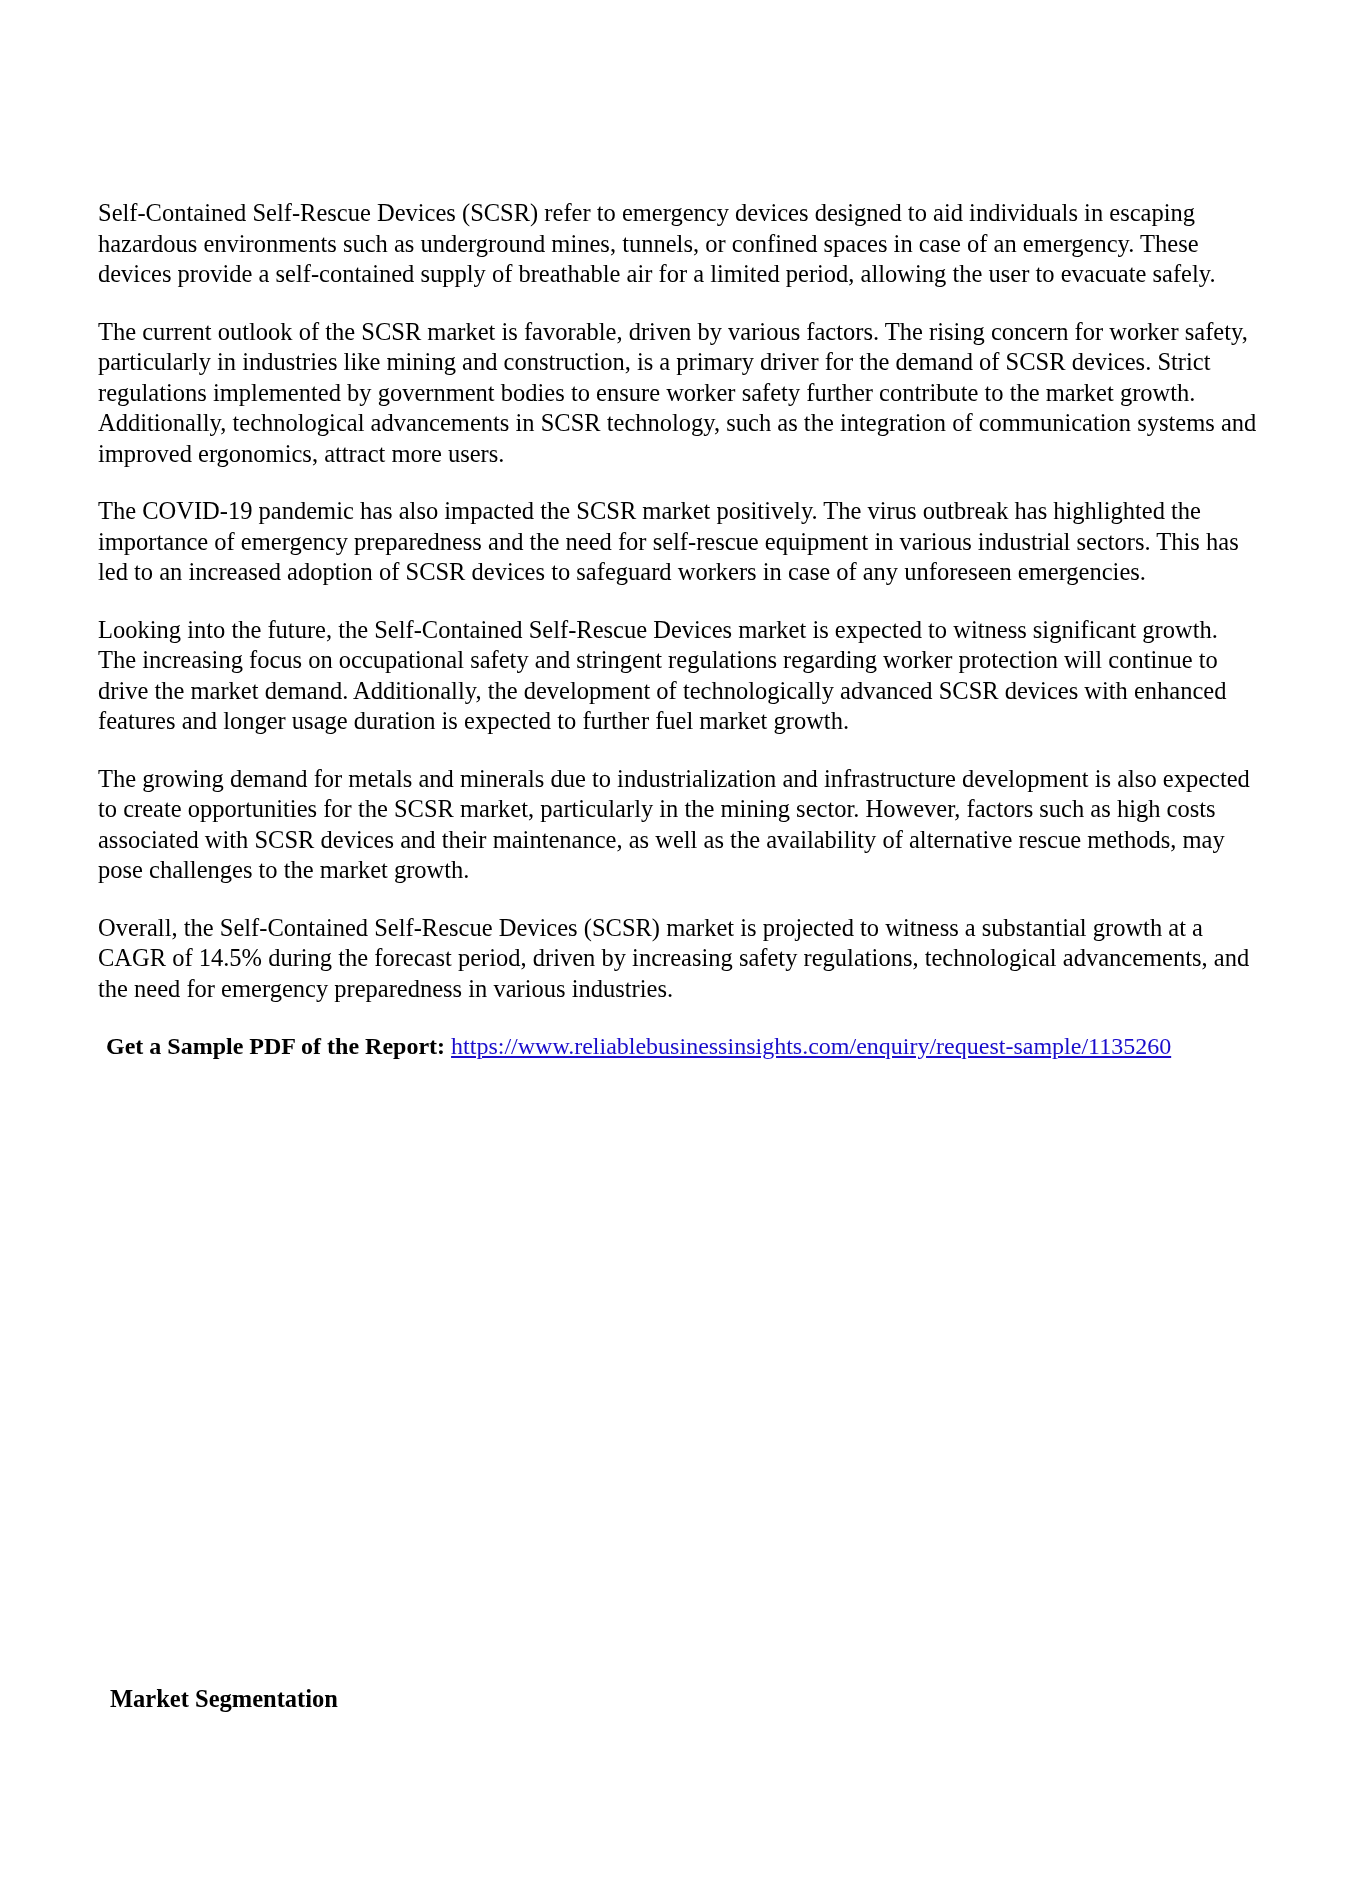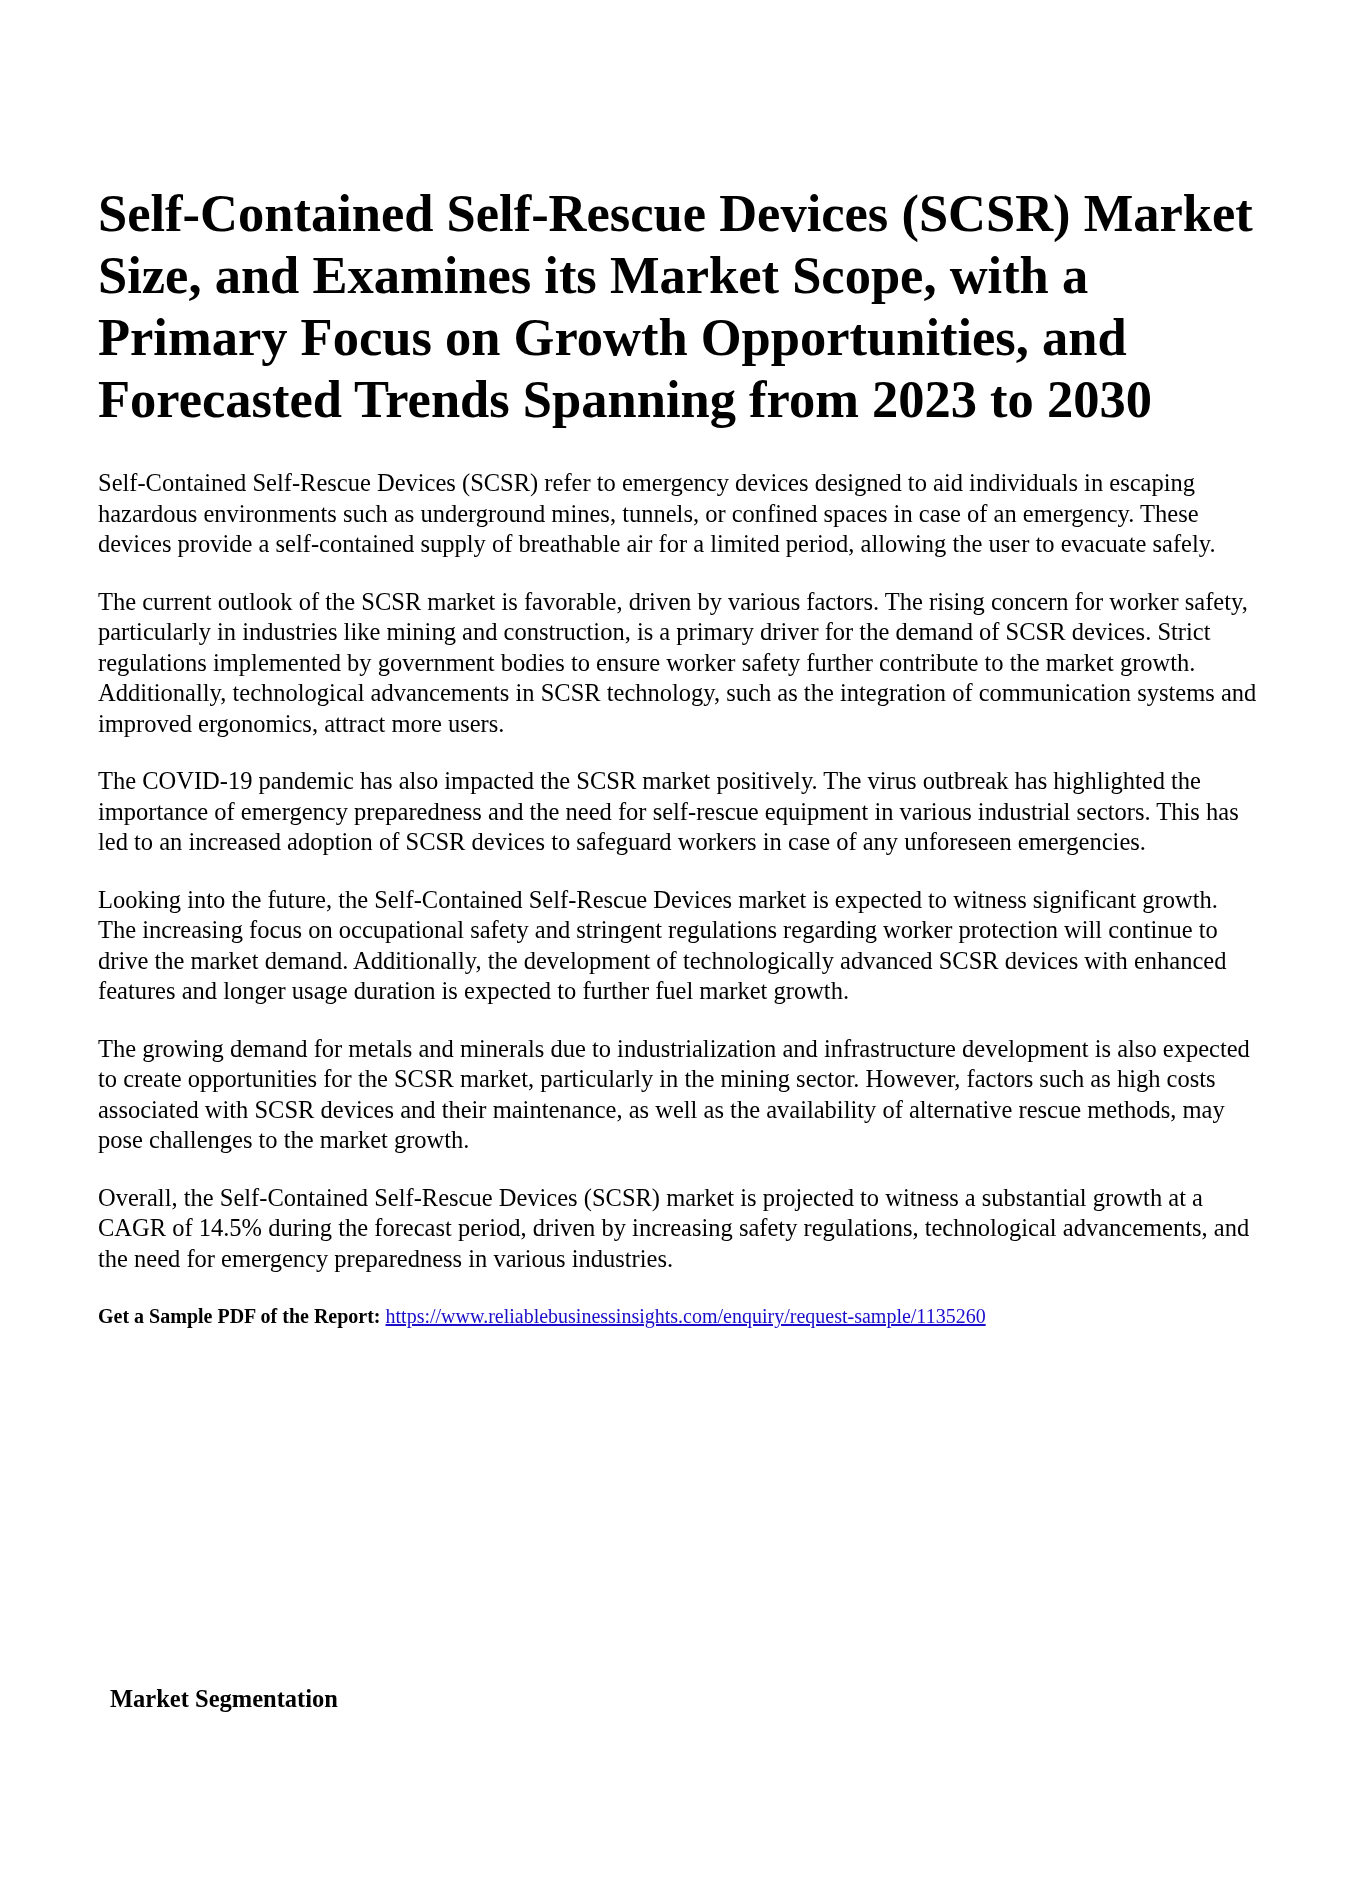--- a/index.html
+++ b/index.html
@@ -37,23 +37,23 @@
       margin: 0 0 28px 0;
     }
     .para {
       font-family: "Liberation Serif", serif;
       font-size: 24.5px;
       line-height: 30.5px;
       margin: 16px 0 27px 0;
     }
     .sample-line {
       font-family: "Liberation Serif", serif;
-      font-size: 20px;
+      font-size: 24px;
       line-height: 30.5px;
-      margin: 0;
+      margin: 8px;
     }
     .sample-label {
       font-weight: bold;
     }
     .sample-link {
       color: #1a0dcc;
       text-decoration: underline;
     }
     .segmentation-heading {
       font-family: "Liberation Serif", serif;
@@ -63,21 +63,20 @@
       margin: 12px;
       position: absolute;
       left: 98px;
       top: 1672px;
     }
   </style>
 </head>
 <body>
 
 <div class="page">
-  <h1 class="doc-title">Self-Contained Self-Rescue Devices (SCSR) Market Size, and Examines its Market Scope, with a Primary Focus on Growth Opportunities, and Forecasted Trends Spanning from 2023 to 2030</h1>
 
 
   <p class="para">Self-Contained Self-Rescue Devices (SCSR) refer to emergency devices designed to aid individuals in escaping hazardous environments such as underground mines, tunnels, or confined spaces in case of an emergency. These devices provide a self-contained supply of breathable air for a limited period, allowing the user to evacuate safely.</p>
 
   <p class="para">The current outlook of the SCSR market is favorable, driven by various factors. The rising concern for worker safety, particularly in industries like mining and construction, is a primary driver for the demand of SCSR devices. Strict regulations implemented by government bodies to ensure worker safety further contribute to the market growth. Additionally, technological advancements in SCSR technology, such as the integration of communication systems and improved ergonomics, attract more users.</p>
 
   <p class="para">The COVID-19 pandemic has also impacted the SCSR market positively. The virus outbreak has highlighted the importance of emergency preparedness and the need for self-rescue equipment in various industrial sectors. This has led to an increased adoption of SCSR devices to safeguard workers in case of any unforeseen emergencies.</p>
 
   <p class="para">Looking into the future, the Self-Contained Self-Rescue Devices market is expected to witness significant growth. The increasing focus on occupational safety and stringent regulations regarding worker protection will continue to drive the market demand. Additionally, the development of technologically advanced SCSR devices with enhanced features and longer usage duration is expected to further fuel market growth.</p>
 

